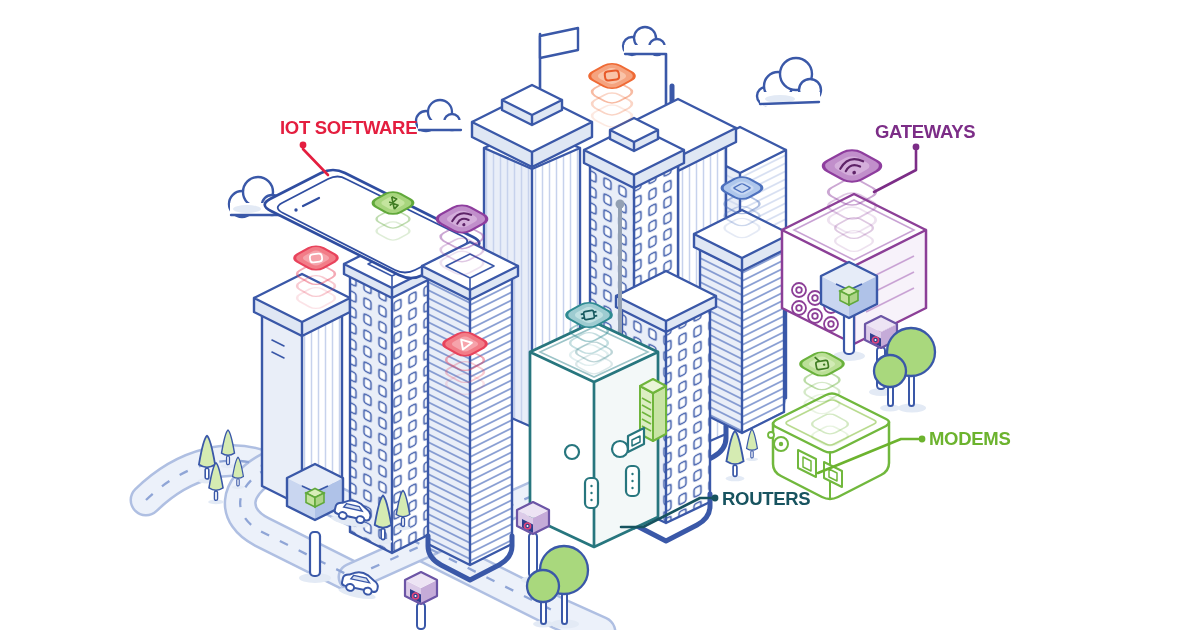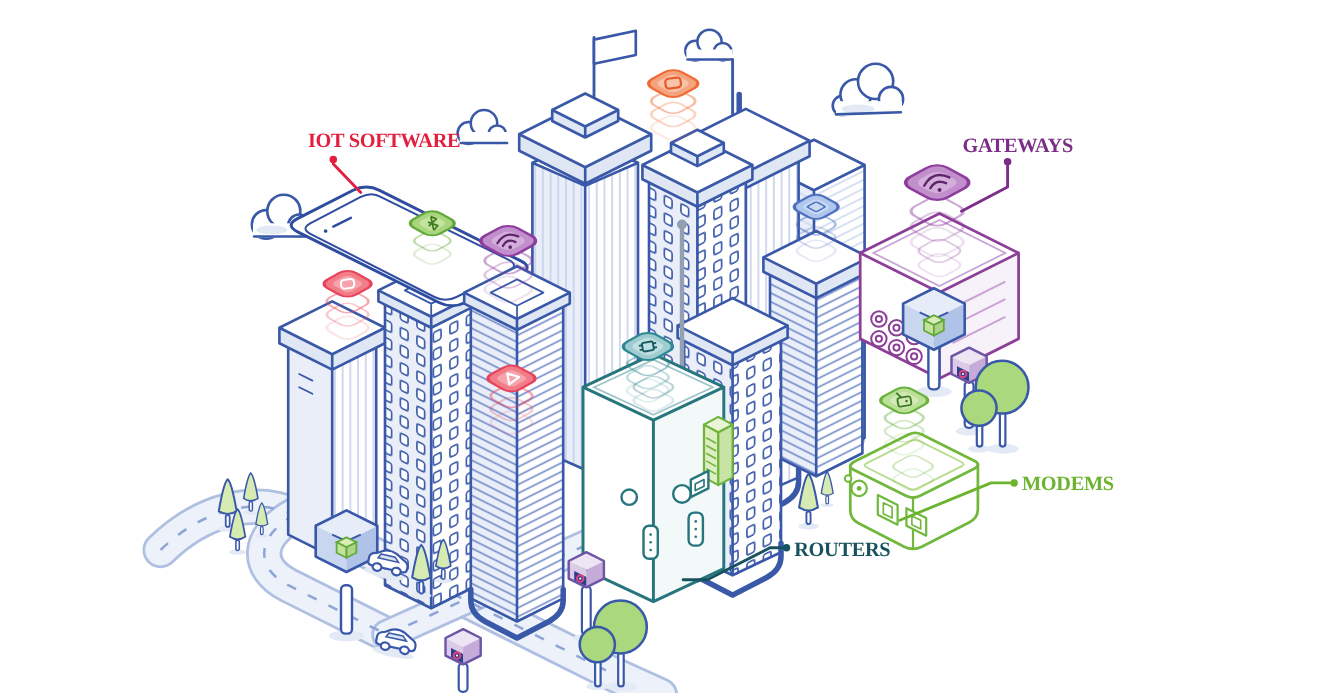--- a/index.html
+++ b/index.html
@@ -1,17 +1,17 @@
 <!DOCTYPE html>
 <html><head>
 <meta charset="utf-8">
 <style>
   html,body{margin:0;padding:0;background:#fff;}
   .stage{position:relative;width:1200px;height:630px;background:#fff;overflow:hidden;
-         font-family:Liberation Serif, serif;}
+         font-family:Liberation Sans, sans-serif;}
   svg{display:block;}
   
   .fl{fill:#E9EEF8;stroke:none;}
   .fr{fill:#FFFFFF;stroke:none;}
   .ft{fill:#FFFFFF;stroke:none;}
   .sk{fill:#DFE7F4;stroke:none;}
   .ol{fill:none;stroke:#3A58A8;stroke-width:2.4;stroke-linecap:round;stroke-linejoin:round;}
   .ol-thin{fill:none;stroke:#3A58A8;stroke-width:1.6;stroke-linecap:round;stroke-linejoin:round;}
   .curb{fill:none;stroke:#3A58A8;stroke-width:5;stroke-linecap:round;stroke-linejoin:round;}
   .shadow{fill:#E3EAF5;stroke:none;}

